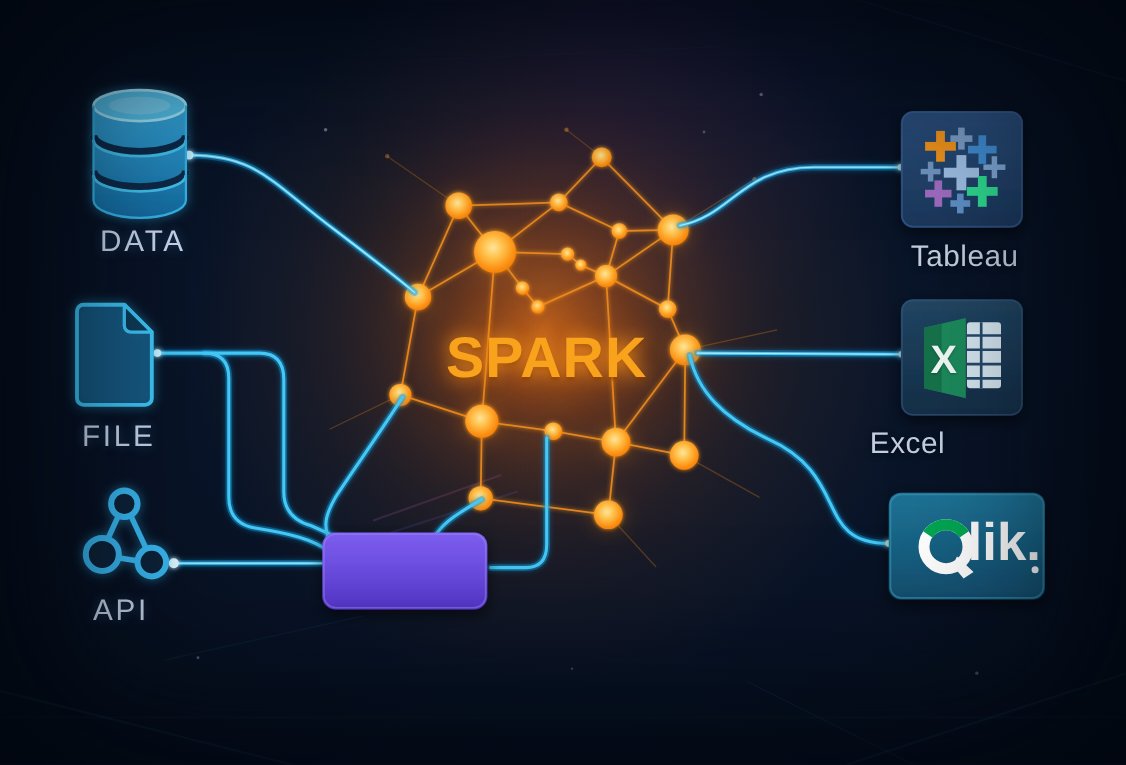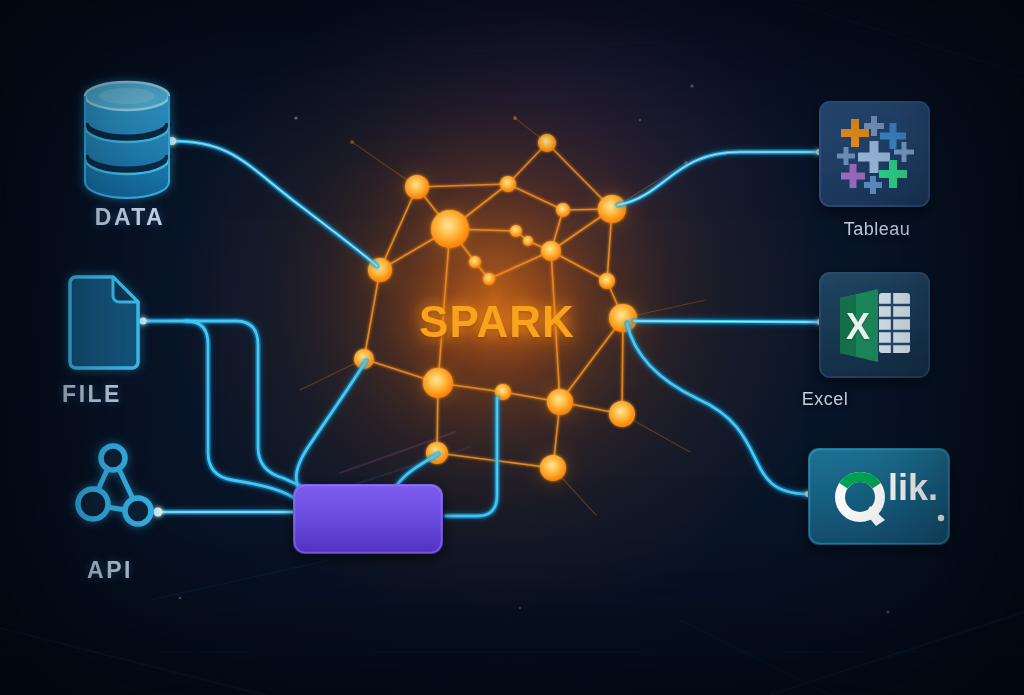--- a/index.html
+++ b/index.html
@@ -11,32 +11,32 @@
       radial-gradient(circle at 565px 70px, rgba(80,45,130,.22), rgba(0,0,0,0) 250px),
       radial-gradient(ellipse at 50% 45%, #0d1c34 0%, #081326 55%, #050c19 100%);
     font-family:"Liberation Sans",sans-serif;
   }
   .stage::after{
     content:"";position:absolute;inset:0;pointer-events:none;
     box-shadow:inset 0 0 140px 50px rgba(2,5,12,.75);
   }
   svg.layer{position:absolute;inset:0;}
   .lbl{position:absolute;transform:translateX(-50%);white-space:nowrap;line-height:1;}
-  .src-lbl{font-size:23px;font-weight:bold;letter-spacing:2.5px;color:#c8d6ea;text-shadow:0 0 10px rgba(90,170,240,.35);}
-  .dst-lbl{font-size:18px;font-weight:normal;letter-spacing:.5px;color:#c2cfe1;text-shadow:0 1px 6px rgba(0,0,0,.6);}
+  .src-lbl{font-size:27px;font-weight:normal;letter-spacing:2.5px;color:#c8d6ea;text-shadow:0 0 10px rgba(90,170,240,.35);}
+  .dst-lbl{font-size:27px;font-weight:normal;letter-spacing:.5px;color:#c2cfe1;text-shadow:0 1px 6px rgba(0,0,0,.6);}
   .spark-lbl{
-    font-size:44px;font-weight:800;letter-spacing:1px;color:#f9a31d;
+    font-size:52px;font-weight:800;letter-spacing:1px;color:#f9a31d;
     text-shadow:0 0 16px rgba(255,150,30,.95),0 0 42px rgba(255,115,10,.55),0 2px 3px rgba(90,40,0,.6);
   }
   .simba-lbl{
     font-size:37px;font-weight:800;letter-spacing:1.5px;color:#ffffff;
     text-shadow:0 2px 4px rgba(30,10,80,.55);
   }
   .excel-x{font-size:36px;font-weight:800;color:#f2f8f5;text-shadow:0 1px 2px rgba(0,60,35,.5);}
-  .qlik-tail{font-size:36px;font-weight:800;letter-spacing:0;color:#ffffff;}
+  .qlik-tail{font-size:48px;font-weight:800;letter-spacing:0;color:#ffffff;}
 </style>
 </head>
 <body>
 
 <div class="stage">
 
 <svg class="layer" width="1024" height="695" viewBox="0 0 1024 695">
   <defs>
     <radialGradient id="gNode" cx="45%" cy="40%" r="65%">
       <stop offset="0%" stop-color="#ffe59a"></stop>
@@ -317,22 +317,22 @@
       <path d="M843.4,485.8 A20,20 0 0 1 876.6,485.8" fill="none" stroke="#00a651" stroke-width="10"></path>
       <path d="M870,506 L885,520 L876,526 L866,514 Z" fill="#ffffff"></path>
       <circle cx="941" cy="518" r="3.2" fill="#ffffff"></circle>
     </g>
   </g>
 </svg>
 
 <div class="lbl spark-lbl" style="left:497px;top:300px;">SPARK</div>
 
 <div class="lbl src-lbl" style="left:130px;top:206px;">DATA</div>
-<div class="lbl src-lbl" style="left:92px;top:383px;">FILE</div>
-<div class="lbl src-lbl" style="left:110px;top:559px;">API</div>
+<div class="lbl src-lbl" style="left:108px;top:383px;">FILE</div>
+<div class="lbl src-lbl" style="left:110px;top:542px;">API</div>
 
 
 <div class="lbl dst-lbl" style="left:877px;top:220px;">Tableau</div>
 <div class="lbl dst-lbl" style="left:825px;top:390px;">Excel</div>
 <div class="lbl excel-x" style="left:858px;top:309px;">X</div>
 <div class="lbl qlik-tail" style="left:913px;top:470px;">lik.</div>
 
 </div>
 
 </body></html>

